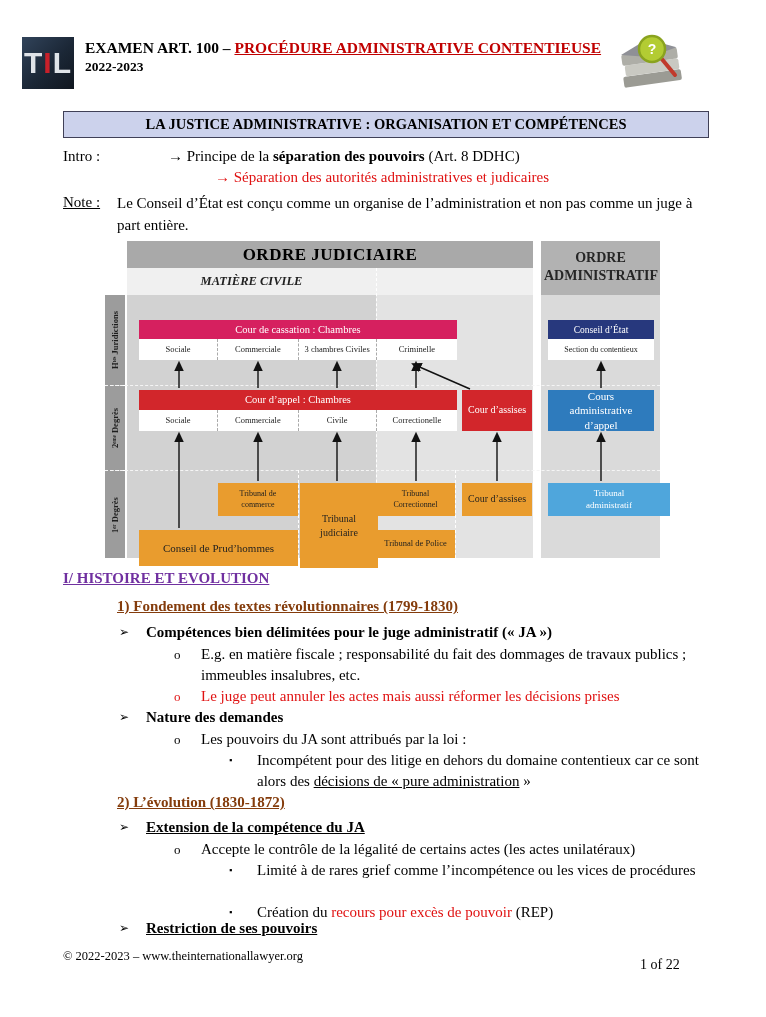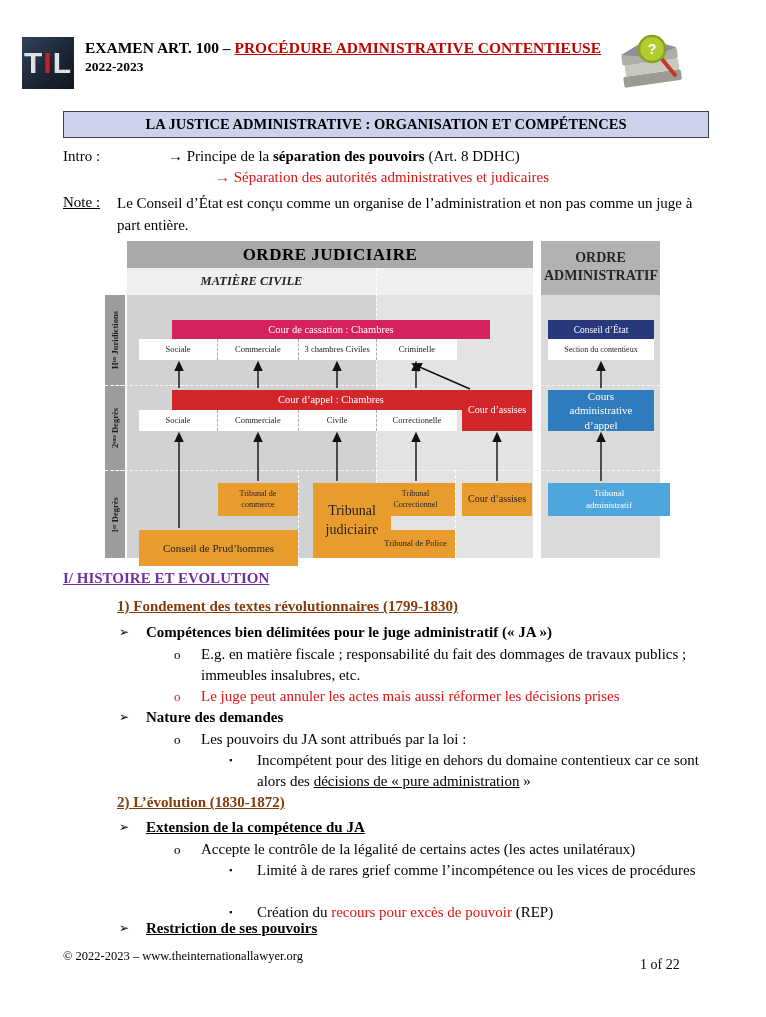--- a/index.html
+++ b/index.html
@@ -47,36 +47,36 @@
     font-size:14px;line-height:18px;text-align:center;padding-top:8px;overflow:hidden;white-space:nowrap;}
   .matiere{left:22px;top:30px;width:406px;height:27px;background:#f0f0f0;display:flex;}
   .matiere>div{line-height:27px;text-align:center;font-weight:bold;font-size:12.5px;color:#222;}
   .mat-civ{width:249px;font-style:italic;}
   .mat-pen{width:157px;border-left:1px dashed #bbb;}
   .sideseg{left:0;width:20px;background:var(--sidebar-gray,#9c9c9c);display:flex;align-items:center;justify-content:center;}
   .sideseg span{transform:rotate(-90deg);white-space:nowrap;font-size:8.5px;font-weight:bold;color:#1d1d1d;
     font-family:"Liberation Serif","DejaVu Sans",serif;}
   .hdash{border-top:1px dashed #f5f5f5;height:0;left:0;width:555px;}
   .vdash{border-left:1px dashed rgba(255,255,255,.95);width:0;}
-  .bar{color:#fff;text-align:center;margin-left:33px;}
+  .bar{color:#fff;text-align:center;}
   .cassation{background:var(--cassation-pink,#d6205f);left:34px;top:82px;width:318px;height:19px;font-size:10.5px;line-height:19px;}
   .appel{background:var(--appel-red,#d2262b);left:34px;top:152px;width:318px;height:20px;font-size:10.5px;line-height:20px;}
   .cellrow{left:34px;top:101px;width:318px;height:21px;background:#fff;display:flex;}
   .cellrow2{top:172px;}
   .cellrow>div{font-size:8.5px;color:#222;line-height:21px;text-align:center;}
   .cellrow>div+div{border-left:1px dashed #aaa;}
   .c1{width:79px;}.c2{width:80px;}.c3{width:78px;}.c4{width:81px;}
   .bluebox,.redbox,.orangebox,.navybox,.whitebox,.ltbluebox{display:flex;align-items:center;justify-content:center;text-align:center;}
   .navybox{background:var(--conseil-navy,#27387d);color:#fff;left:443px;top:82px;width:106px;height:19px;font-size:9.5px;}
   .whitebox{background:#fff;color:#222;left:443px;top:101px;width:106px;height:21px;font-size:8px;}
   .assises2{background:var(--appel-red,#d2262b);color:#fff;left:357px;top:152px;width:70px;height:41px;font-size:10px;line-height:1.25;}
   .caa{background:var(--caa-blue,#2e7bbd);color:#fff;left:443px;top:152px;width:106px;height:41px;font-size:11px;line-height:1.3;padding:0 14px;}
   .orangebox{background:var(--tribunal-orange,#e99c2e);color:#1f1f1f;font-size:8px;line-height:1.35;}
   .ob-commerce{left:113px;top:245px;width:80px;height:33px;padding:0 14px;}
-  .ob-judiciaire{left:208px;top:245px;width:78px;height:75px;padding:0 18px;font-size:14px;}
+  .ob-judiciaire{left:195px;top:245px;width:78px;height:85px;padding:0 18px;font-size:10px;}
   .ob-correctionnel{left:271px;top:245px;width:79px;height:33px;padding:0 12px;}
   .ob-assises{left:357px;top:245px;width:70px;height:33px;font-size:10px;line-height:1.25;}
   .ob-prudhommes{left:34px;top:292px;width:159px;height:36px;font-size:11px;}
   .ob-police{left:271px;top:292px;width:79px;height:28px;font-size:8.5px;}
   .ltbluebox{background:var(--ta-blue,#4fa6dc);color:#fff;left:443px;top:245px;width:122px;height:33px;font-size:9px;line-height:1.3;padding:0 32px;text-align:center;}
 
   
   .bullet-arrow{font-size:12px;line-height:21px;}
   .bullet-o{font-size:13px;line-height:21px;}
   .bullet-sq{font-size:9px;line-height:21px;}

